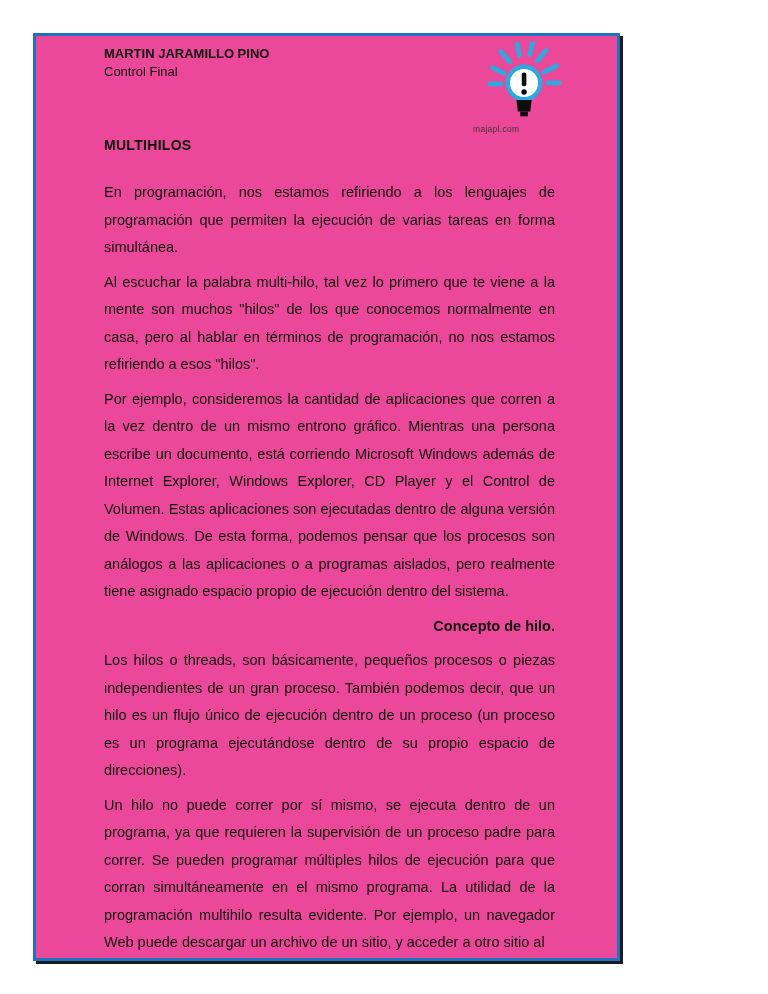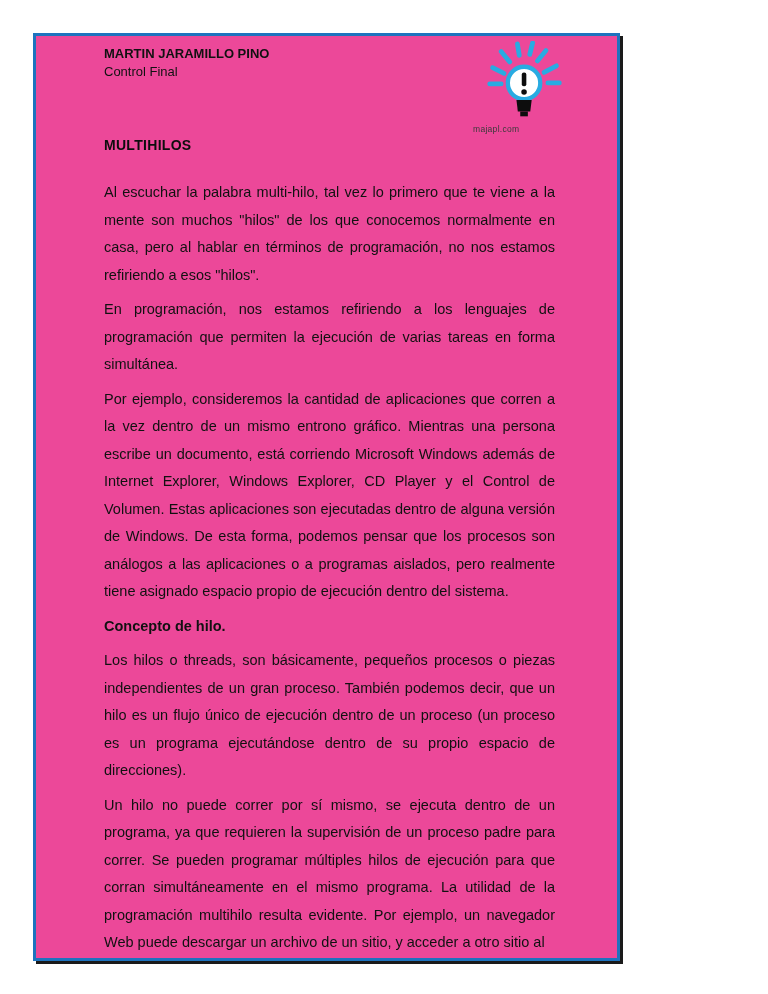--- a/index.html
+++ b/index.html
@@ -58,20 +58,21 @@
     font-size: 14.5px;
     line-height: 27.5px;
     text-align: justify;
     margin: 0 0 7px 0;
   }
   h2.section-heading {
     font-size: 14.5px;
     line-height: 27.5px;
     font-weight: bold;
     margin: 0 0 7px 0;
+    text-align: right;
   }
 </style>
 </head>
 <body>
 
 <div class="page">
   <div class="content">
 
     <div class="doc-header">
       <div class="header-left">
@@ -99,22 +100,22 @@
             <rect x="45" y="74" width="8" height="5"></rect>
           </g>
         </svg>
         <div class="logo-caption">majapl.com</div>
       </div>
     </div>
 
     <h1 class="doc-title">MULTIHILOS</h1>
 
     <div class="body-text">
+      <p>En programación, nos estamos refiriendo a los lenguajes de programación que permiten la ejecución de varias tareas en forma simultánea.</p>
       <p>Al escuchar la palabra multi-hilo, tal vez lo primero que te viene a la mente son muchos "hilos" de los que conocemos normalmente en casa, pero al hablar en términos de programación, no nos estamos refiriendo a esos "hilos".</p>
-      <p>En programación, nos estamos refiriendo a los lenguajes de programación que permiten la ejecución de varias tareas en forma simultánea.</p>
       <p>Por ejemplo, consideremos la cantidad de aplicaciones que corren a la vez dentro de un mismo entrono gráfico. Mientras una persona escribe un documento, está corriendo Microsoft Windows además de Internet Explorer, Windows Explorer, CD Player y el Control de Volumen. Estas aplicaciones son ejecutadas dentro de alguna versión de Windows. De esta forma, podemos pensar que los procesos son análogos a las aplicaciones o a programas aislados, pero realmente tiene asignado espacio propio de ejecución dentro del sistema.</p>
       <h2 class="section-heading">Concepto de hilo.</h2>
       <p>Los hilos o threads, son básicamente, pequeños procesos o piezas independientes de un gran proceso. También podemos decir, que un hilo es un flujo único de ejecución dentro de un proceso (un proceso es un programa ejecutándose dentro de su propio espacio de direcciones).</p>
       <p>Un hilo no puede correr por sí mismo, se ejecuta dentro de un programa, ya que requieren la supervisión de un proceso padre para correr. Se pueden programar múltiples hilos de ejecución para que corran simultáneamente en el mismo programa. La utilidad de la programación multihilo resulta evidente. Por ejemplo, un navegador Web puede descargar un archivo de un sitio, y acceder a otro sitio al</p>
     </div>
 
   </div>
 </div>
 
 </body></html>

